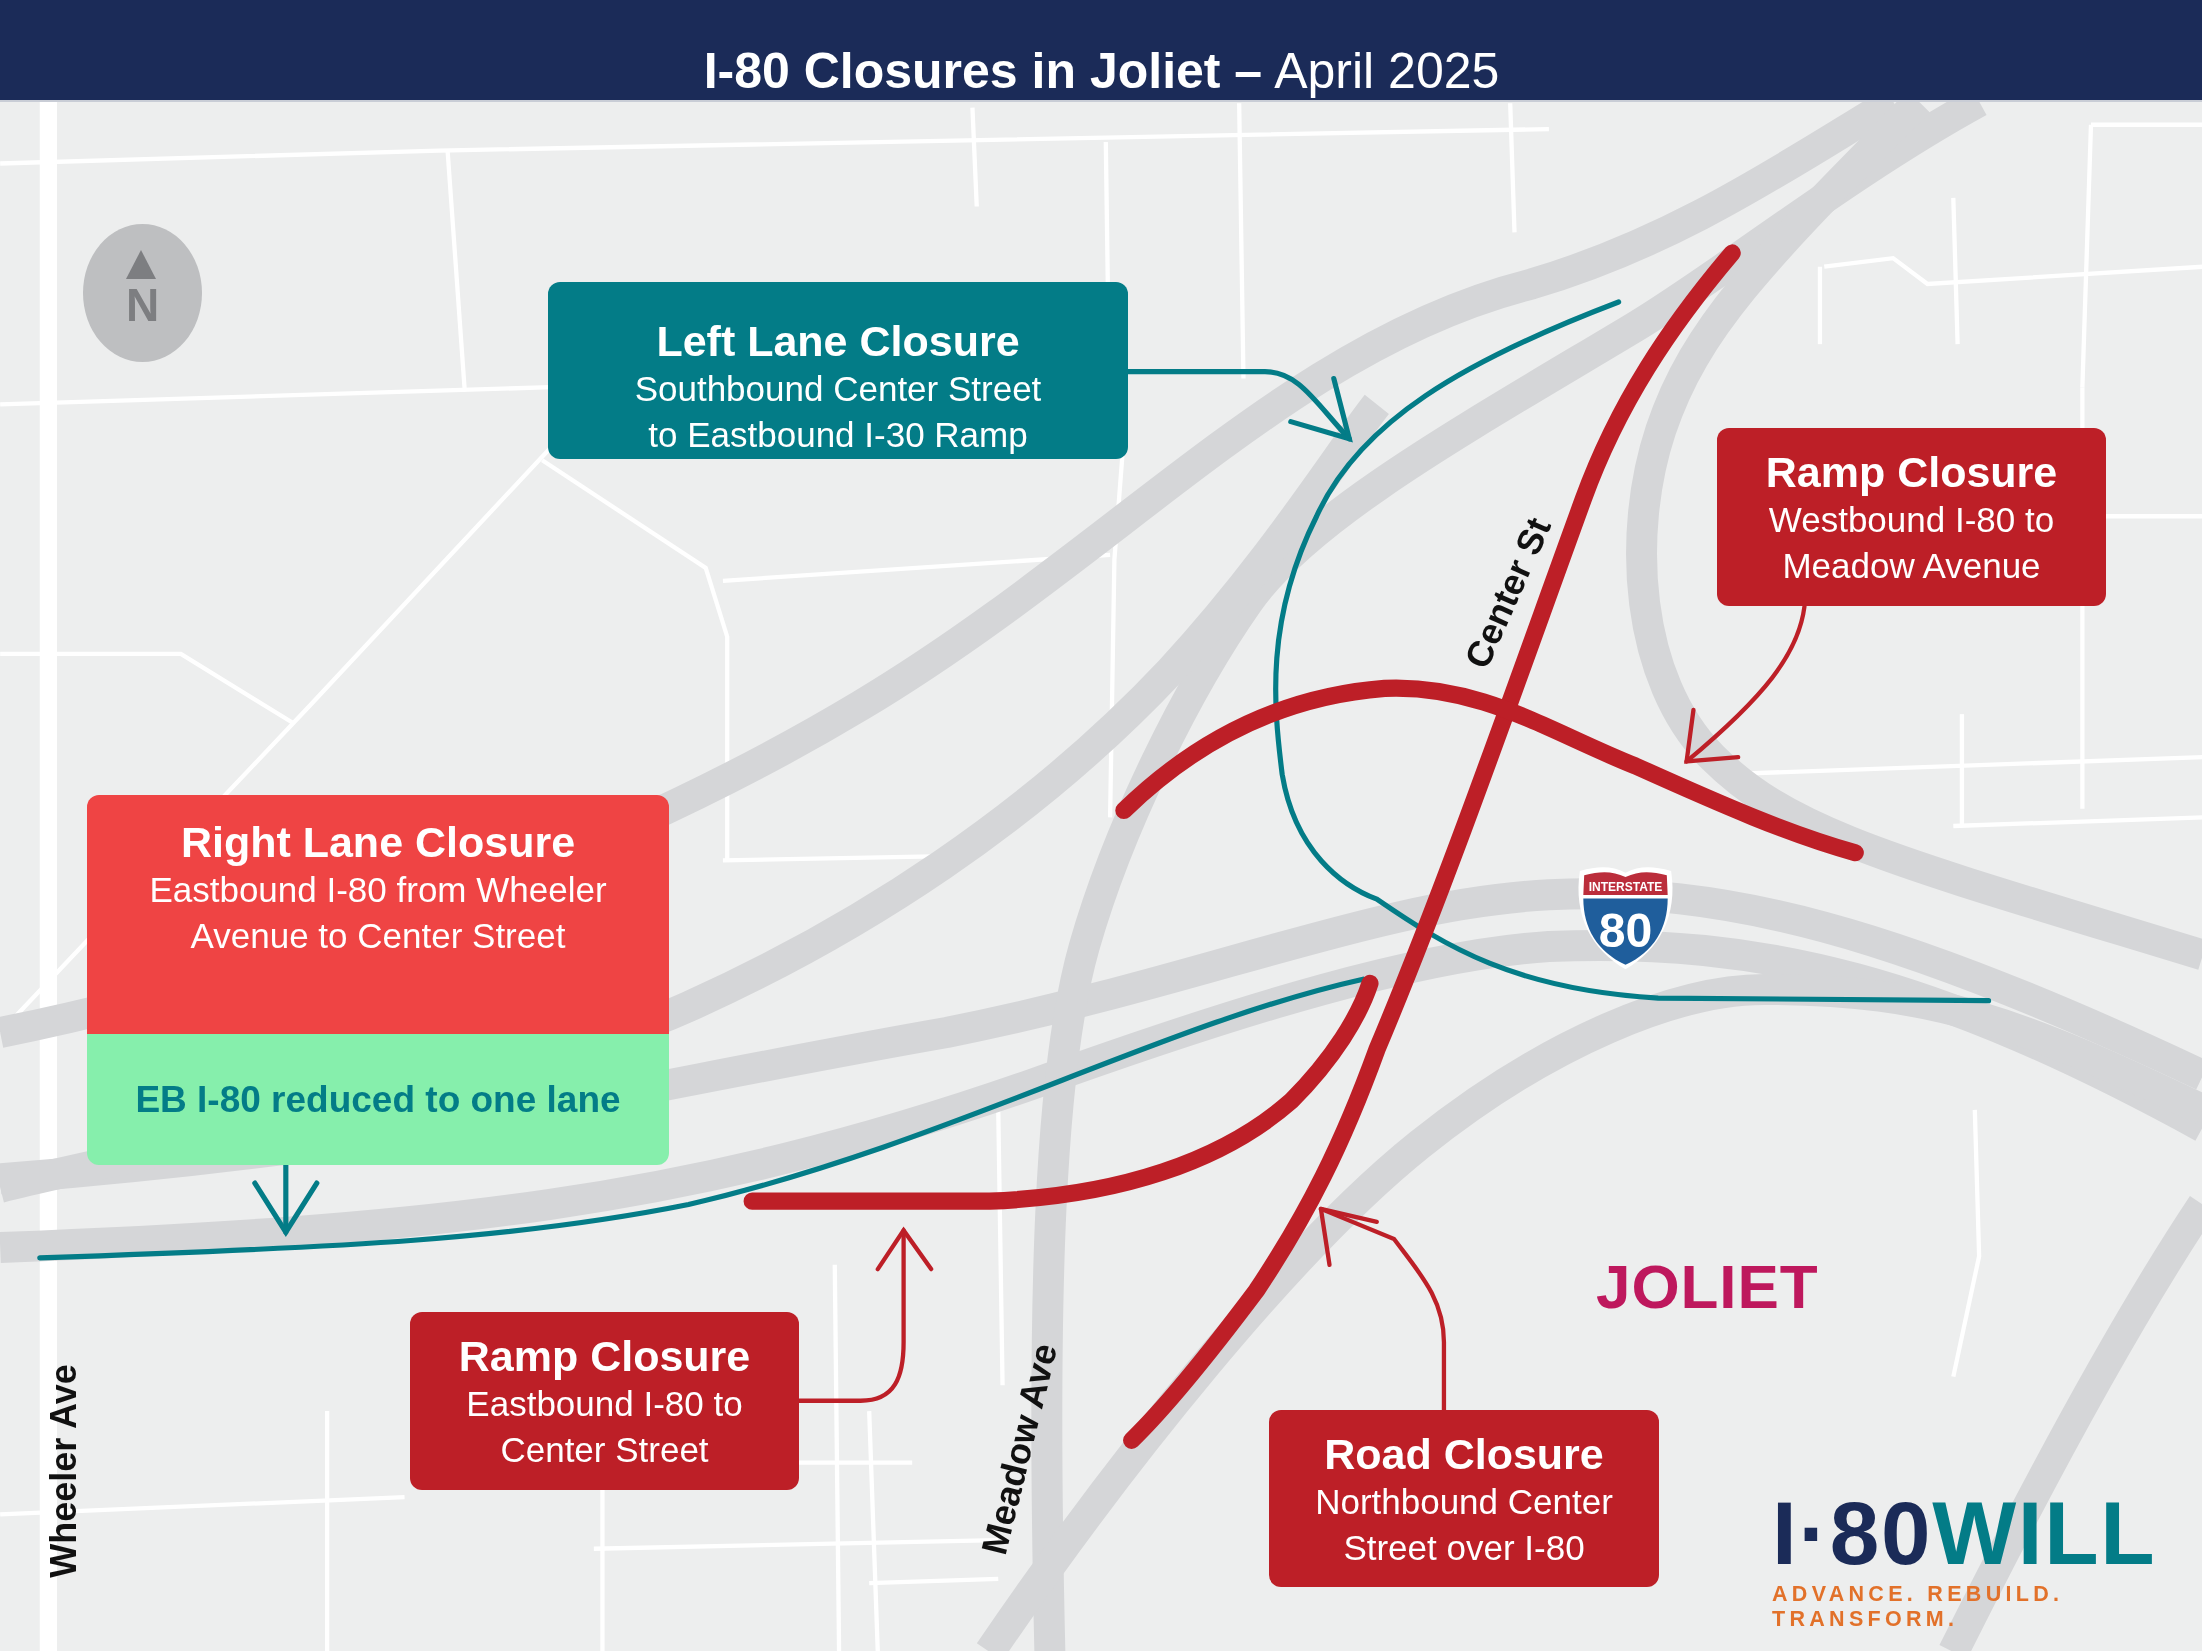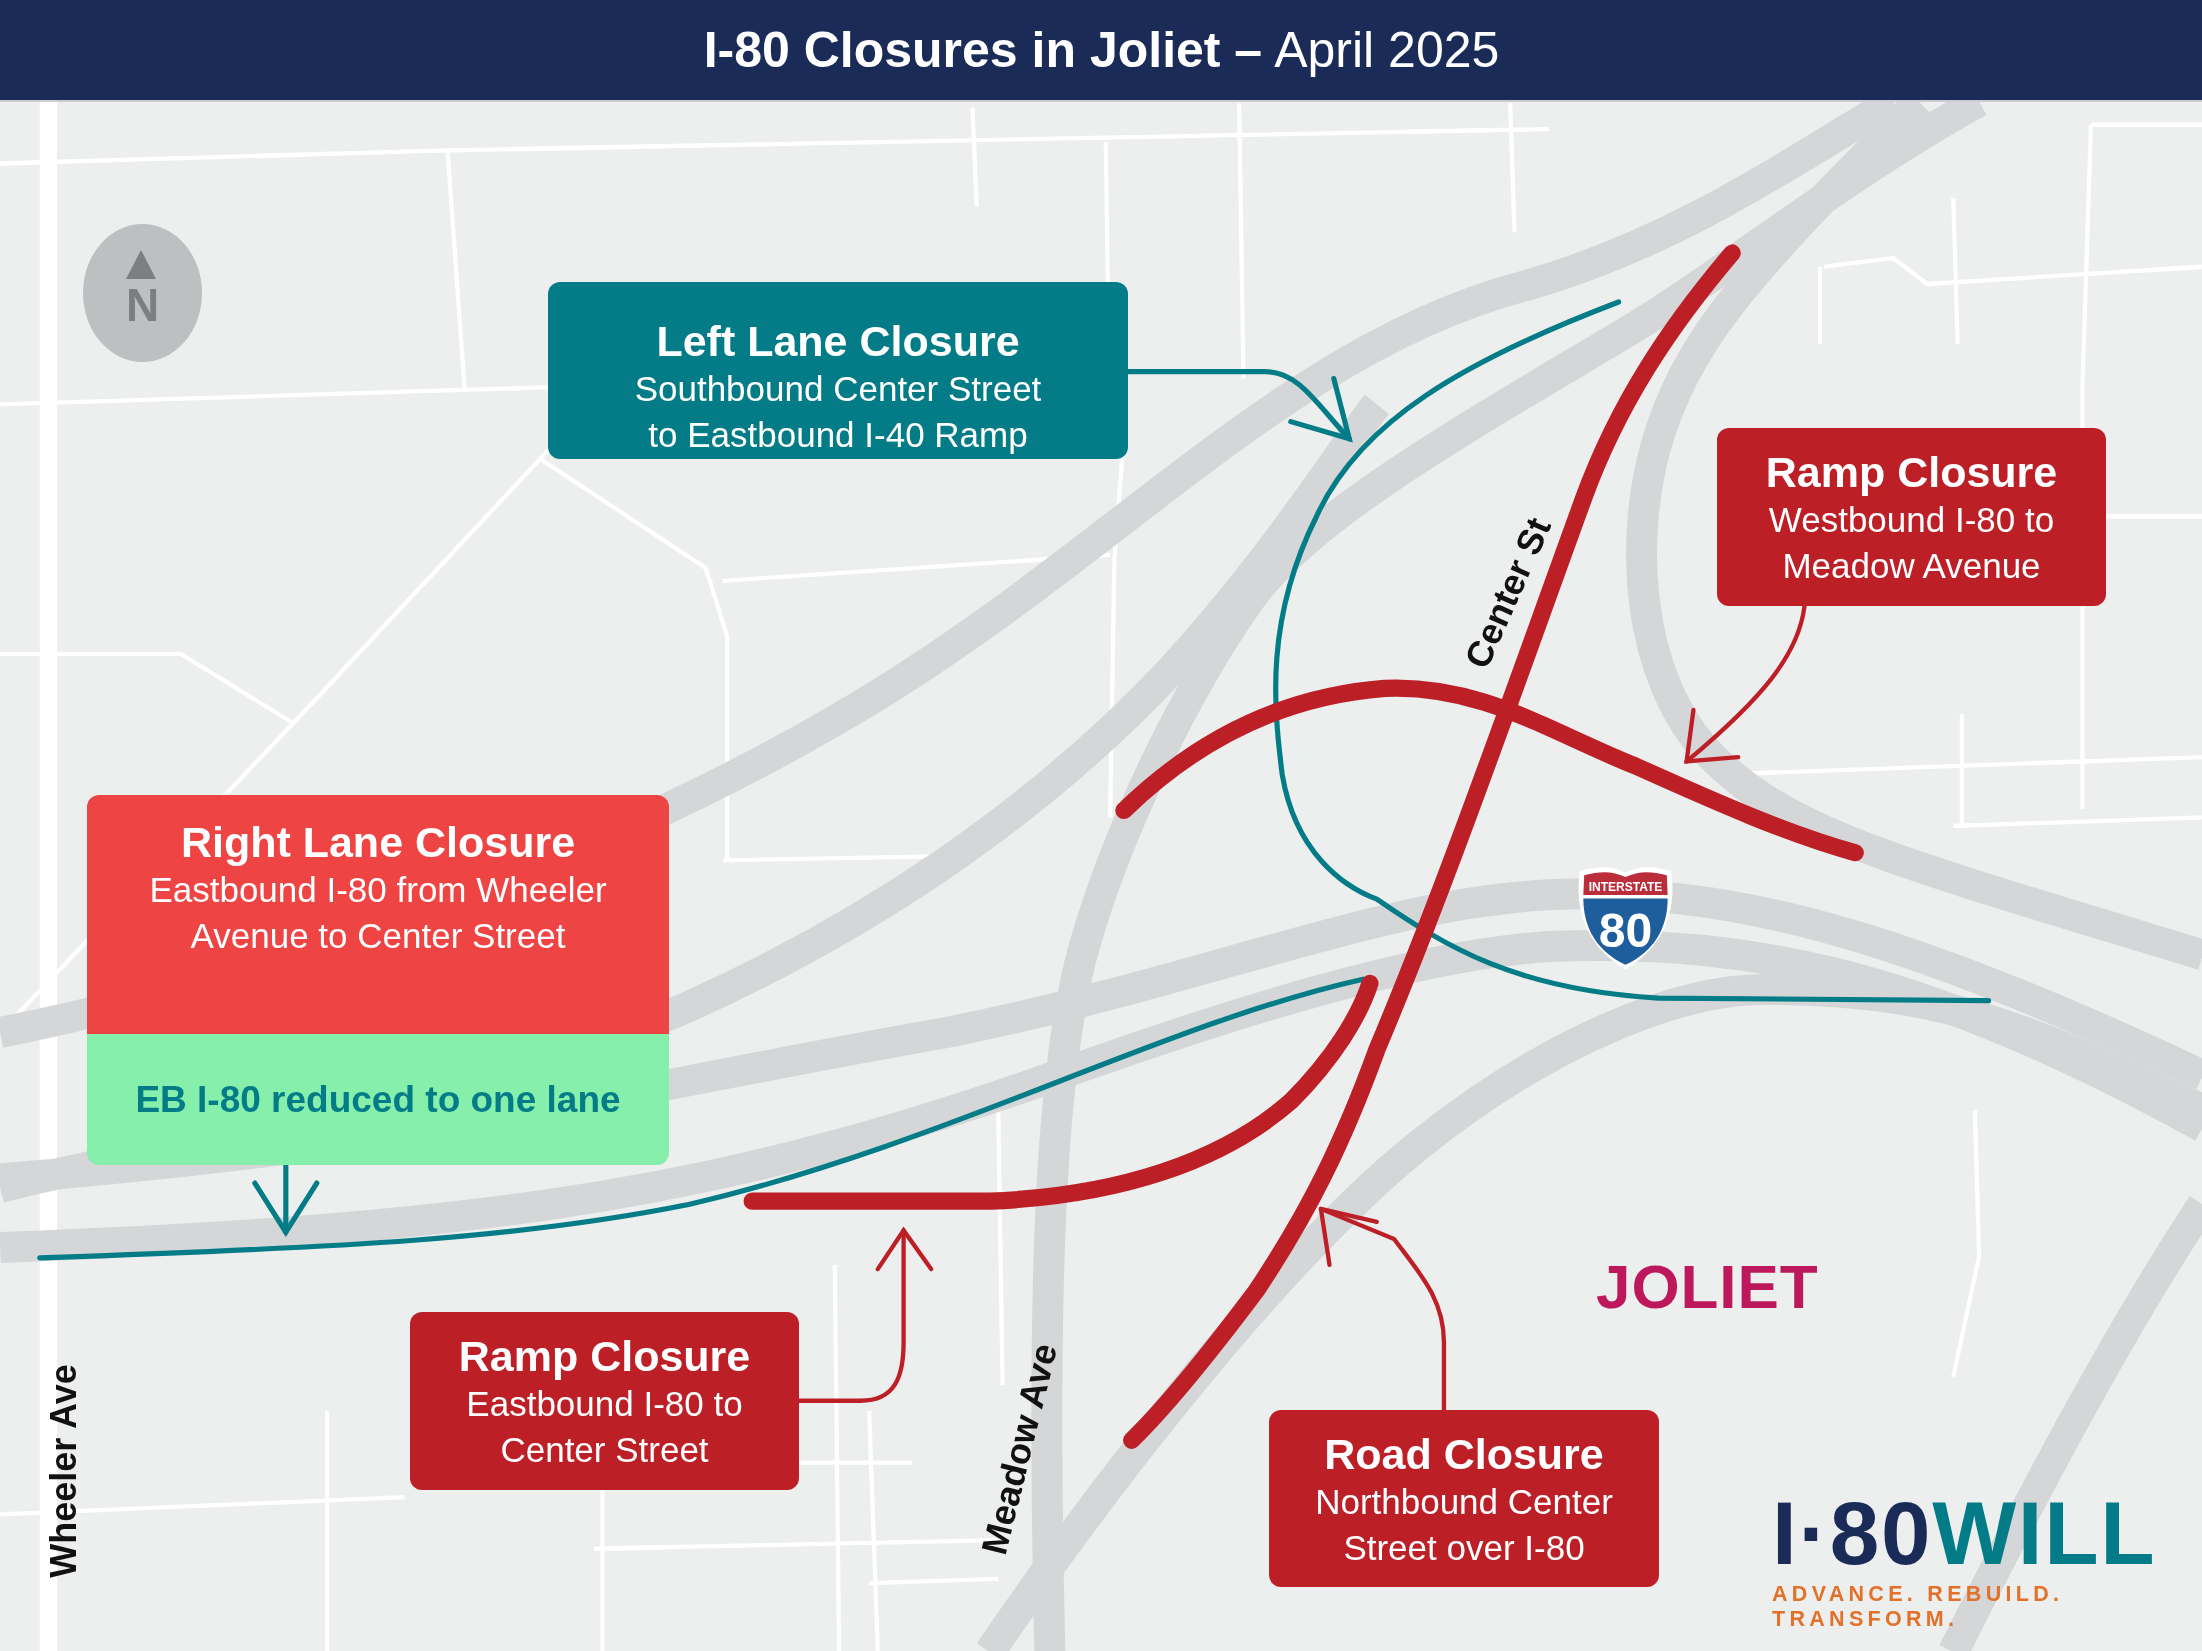--- a/index.html
+++ b/index.html
@@ -1,17 +1,17 @@
 <!DOCTYPE html>
 <html style="font-size:13.8px"><head>
 <meta charset="utf-8">
 <style>
   html, body { margin: 0; padding: 0; }
   body { width: 2203px; height: 1652px; position: relative; overflow: hidden; background: #edeeee; font-family: "Liberation Sans", sans-serif; }
-  .header { position: absolute; left: 0; top: 0; width: 2203px; height: 102px; background: #1b2b58; display: flex; align-items: center; justify-content: center; color: #fff; font-size: 50px; border-bottom: 2.6px solid #c9cdd6; box-sizing: border-box; }
+  .header { position: absolute; left: 0; top: 0; width: 2203px; height: 102px; background: #1b2b58; display: flex; align-items: flex-end; justify-content: center; color: #fff; font-size: 50px; border-bottom: 2.6px solid #c9cdd6; box-sizing: border-box; }
   .header .bold { font-weight: bold; }
   .header .light { font-weight: normal; margin-left: 12px; }
   svg.map { position: absolute; left: 0; top: 0; }
   .callout { position: absolute; box-sizing: border-box; border-radius: 12px; color: #fff; text-align: center; }
   .callout .title { font-weight: bold; font-size: 43px; line-height: 50px; display: block; }
   .callout .desc { font-size: 35px; line-height: 46px; display: block; }
   .teal { background: #037c87; }
   .red { background: #bd1f27; }
   .callout-left { left: 548px; top: 282px; width: 580px; height: 177px; padding-top: 34px; }
   .callout-ramp-wb { left: 1717px; top: 428px; width: 389px; height: 178px; padding-top: 19px; }
@@ -126,21 +126,21 @@
 </div>
 
 <div class="north">
   <div class="arrow"></div>
   <div class="n">N</div>
 </div>
 
 <div class="callout teal callout-left">
   <span class="title">Left Lane Closure</span>
   <span class="desc">Southbound Center Street</span>
-  <span class="desc">to Eastbound I-40 Ramp</span>
+  <span class="desc">to Eastbound I-30 Ramp</span>
 </div>
 
 <div class="callout red callout-ramp-wb">
   <span class="title">Ramp Closure</span>
   <span class="desc">Westbound I-80 to</span>
   <span class="desc">Meadow Avenue</span>
 </div>
 
 <div class="callout callout-right">
   <div class="top">

